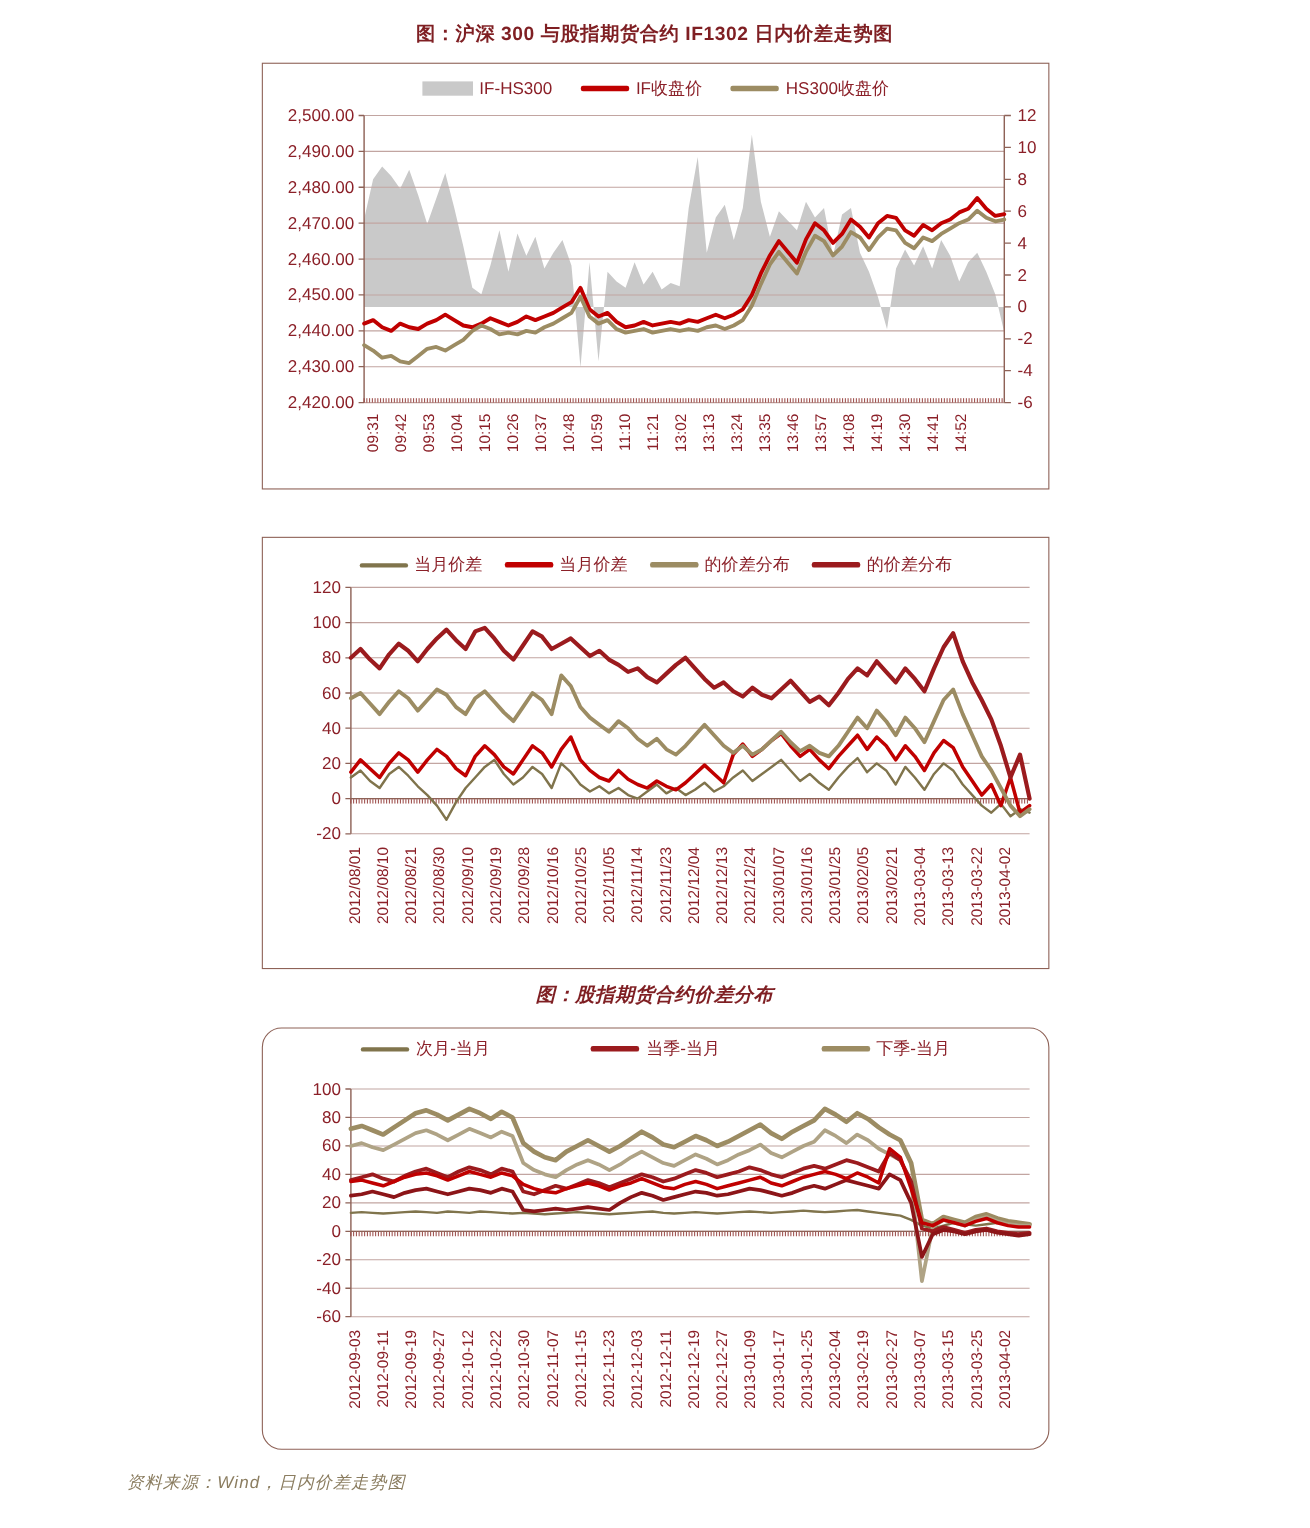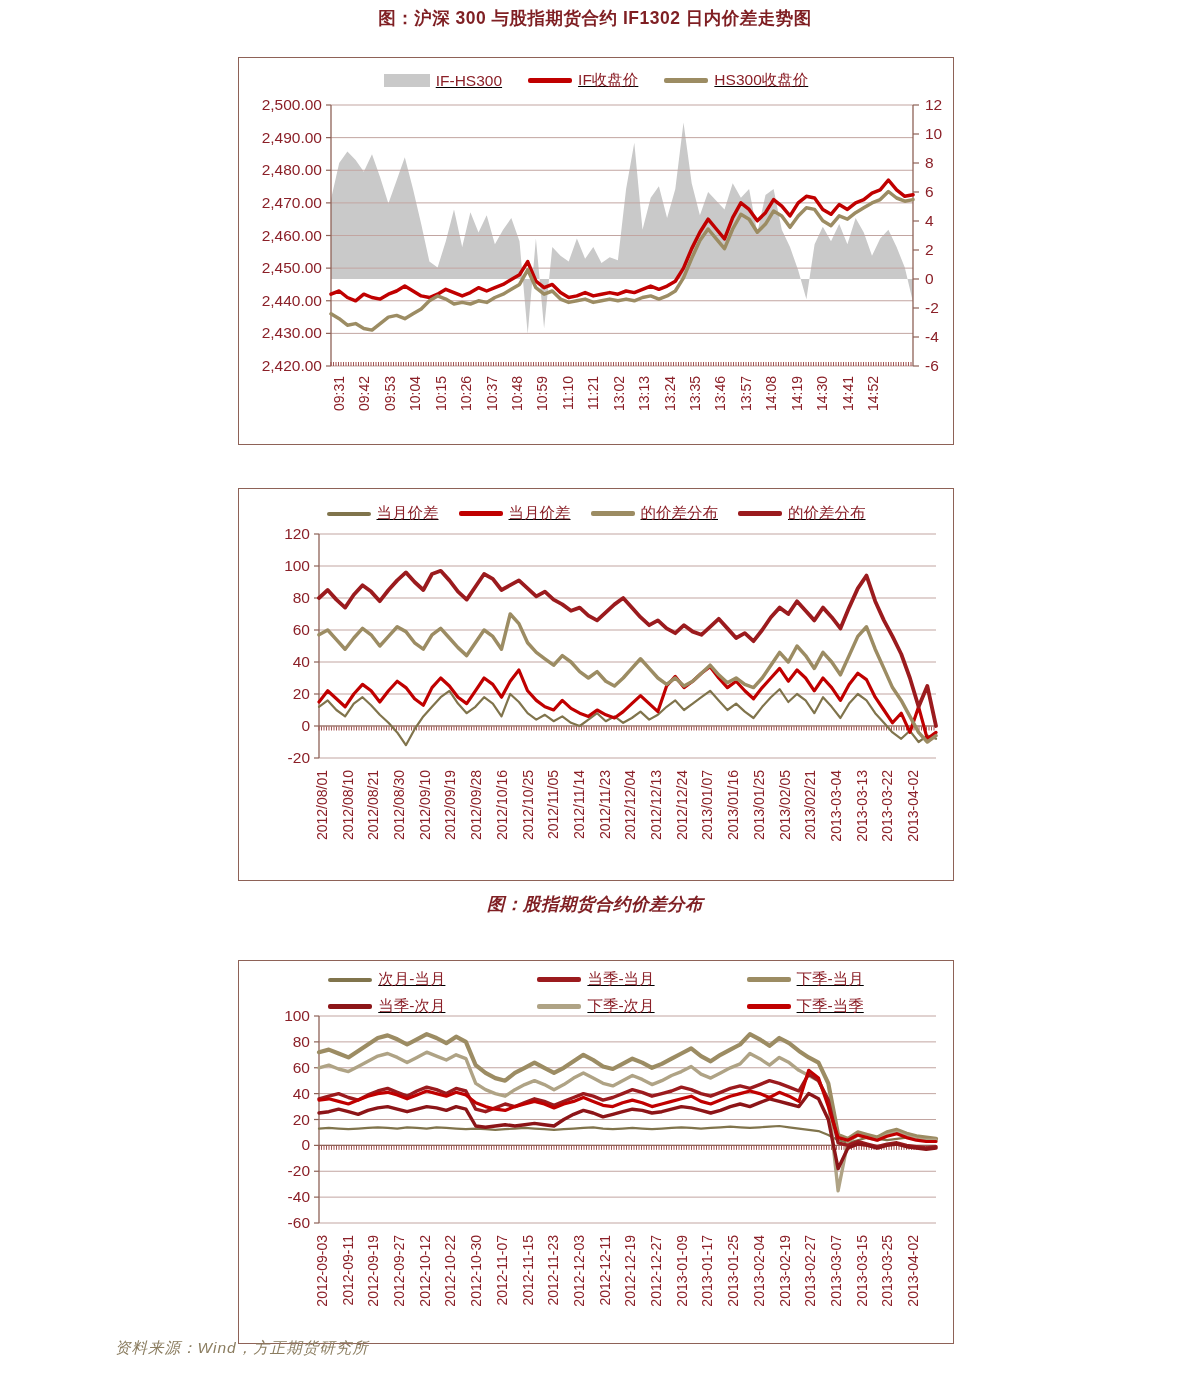--- a/index.html
+++ b/index.html
@@ -1,29 +1,29 @@
 <!DOCTYPE html>
 <html><head>
 <meta charset="utf-8">
 <style>
   html,body{margin:0;padding:0;background:#ffffff;}
   .page{position:relative;width:1191px;height:1389px;background:#ffffff;overflow:hidden;
         font-family:"Liberation Sans",sans-serif;}
   .chart-title{position:absolute;left:238px;width:714px;text-align:center;
         font-size:17.5px;font-weight:bold;color:#7f1f23;letter-spacing:.5px;}
-  #title1{top:6px;}
+  #title1{top:18px;}
   #title2{top:452px;}
   #title3{top:892px;font-style:italic;}
   .chart-frame{position:absolute;left:238px;border:1px solid #8e6257;background:#fff;}
   #frame0{top:57px;width:714px;height:386px;}
   #frame1{top:488px;width:714px;height:391px;}
-  #frame2{top:960px;width:714px;height:382px;}
+  #frame2{top:934px;width:714px;height:382px;border-radius:18px;}
   .legend-wrap{position:absolute;left:0;right:0;display:flex;flex-direction:column;align-items:center;z-index:3;}
   .legend-row{display:flex;align-items:center;justify-content:center;}
-  .legend-item{display:flex;align-items:center;text-decoration:underline;}
+  .legend-item{display:flex;align-items:center;}
   .legend-label{font-size:15.5px;color:#8b2028;white-space:nowrap;}
   .swatch-line{border-radius:2px;margin-right:6px;}
   .swatch-box{margin-right:6px;}
   .footer-note{position:absolute;left:115px;top:1338px;font-size:15.5px;font-style:italic;
         color:#8b7d60;letter-spacing:1px;}
   svg{position:absolute;left:0;top:0;}
   text{font-family:"Liberation Sans",sans-serif;}
 </style>
 </head>
 <body>
@@ -695,34 +695,20 @@
           </div>
           <div class="legend-item">
             <span class="swatch-line" style="width: 44px; height: 5px; background: rgb(155, 27, 30); display: inline-block;"></span>
             <span class="legend-label">当季-当月</span>
           </div>
           <div class="legend-item">
             <span class="swatch-line" style="width: 44px; height: 5px; background: rgb(156, 140, 99); display: inline-block;"></span>
             <span class="legend-label">下季-当月</span>
           </div>
         </div>
-        <div class="legend-row" style="gap: 92px; margin-top: 6px;">
-          <div class="legend-item">
-            <span class="swatch-line" style="width: 44px; height: 5px; background: rgb(140, 21, 24); display: inline-block;"></span>
-            <span class="legend-label">当季-次月</span>
-          </div>
-          <div class="legend-item">
-            <span class="swatch-line" style="width: 44px; height: 5px; background: rgb(175, 163, 133); display: inline-block;"></span>
-            <span class="legend-label">下季-次月</span>
-          </div>
-          <div class="legend-item">
-            <span class="swatch-line" style="width: 44px; height: 5px; background: rgb(192, 0, 0); display: inline-block;"></span>
-            <span class="legend-label">下季-当季</span>
-          </div>
-        </div>
       </div>
       <svg width="714" height="382" viewBox="0 0 714 382">
         <line x1="80" y1="55" x2="697" y2="55" stroke="#c2a5a1" stroke-width="1"></line>
         <line x1="75" y1="55" x2="80" y2="55" stroke="#8e6257" stroke-width="1.2"></line>
         <text x="71" y="60" text-anchor="end" font-size="15.5" fill="#8b2028">100</text>
         <line x1="80" y1="80.875" x2="697" y2="80.875" stroke="#c2a5a1" stroke-width="1"></line>
         <line x1="75" y1="80.875" x2="80" y2="80.875" stroke="#8e6257" stroke-width="1.2"></line>
         <text x="71" y="85.875" text-anchor="end" font-size="15.5" fill="#8b2028">80</text>
         <line x1="80" y1="106.75" x2="697" y2="106.75" stroke="#c2a5a1" stroke-width="1"></line>
         <line x1="75" y1="106.75" x2="80" y2="106.75" stroke="#8e6257" stroke-width="1.2"></line>
@@ -1020,15 +1006,15 @@
         <text x="524.8260869565217" y="274" text-anchor="end" font-size="14" fill="#8b2028" transform="rotate(-90 524.8260869565217 274)">2013-02-04</text>
         <text x="550.5217391304348" y="274" text-anchor="end" font-size="14" fill="#8b2028" transform="rotate(-90 550.5217391304348 274)">2013-02-19</text>
         <text x="576.2173913043478" y="274" text-anchor="end" font-size="14" fill="#8b2028" transform="rotate(-90 576.2173913043478 274)">2013-02-27</text>
         <text x="601.9130434782609" y="274" text-anchor="end" font-size="14" fill="#8b2028" transform="rotate(-90 601.9130434782609 274)">2013-03-07</text>
         <text x="627.6086956521739" y="274" text-anchor="end" font-size="14" fill="#8b2028" transform="rotate(-90 627.6086956521739 274)">2013-03-15</text>
         <text x="653.304347826087" y="274" text-anchor="end" font-size="14" fill="#8b2028" transform="rotate(-90 653.304347826087 274)">2013-03-25</text>
         <text x="679" y="274" text-anchor="end" font-size="14" fill="#8b2028" transform="rotate(-90 679 274)">2013-04-02</text>
       </svg>
     </div>
 
-  <div class="footer-note">资料来源：Wind，方正期货研究所</div>
+  <div class="footer-note">资料来源：Wind，日内价差走势图</div>
 
 </div>
 
 </body></html>

